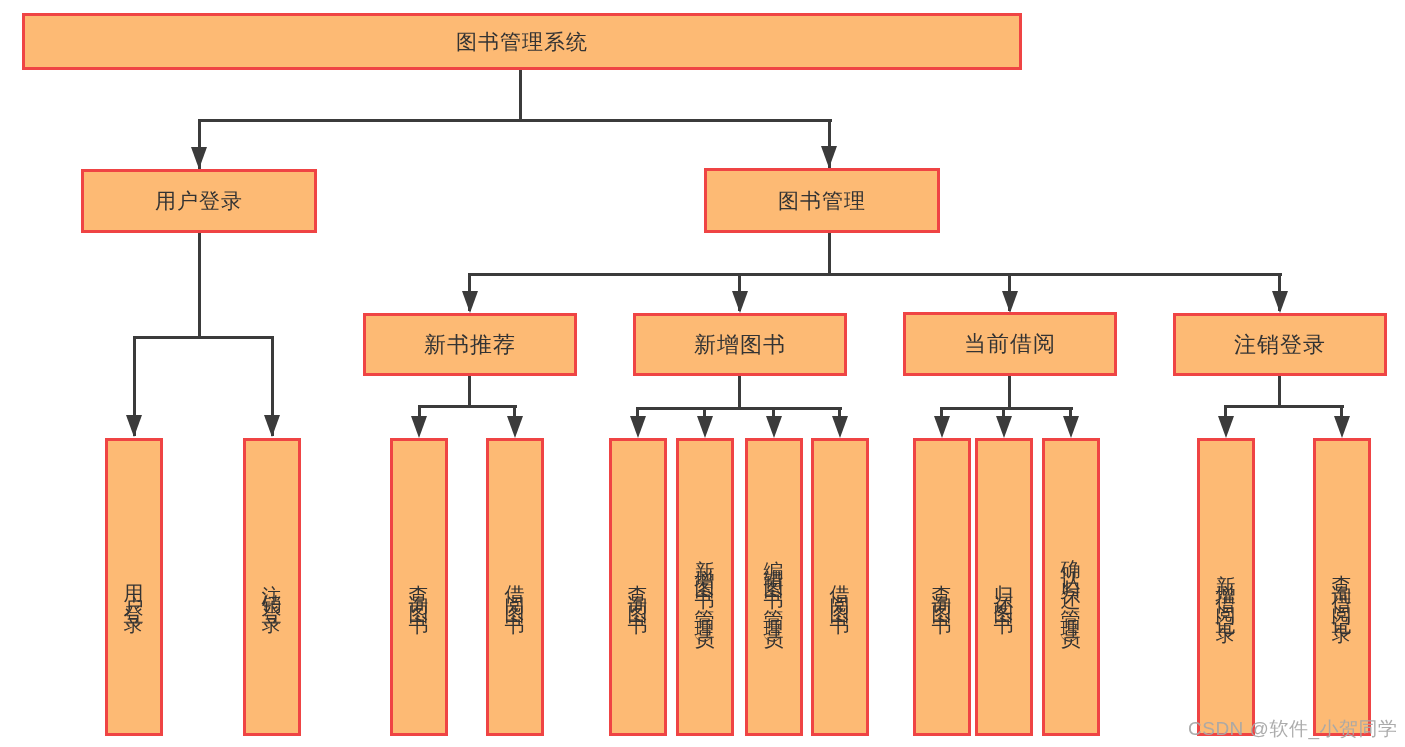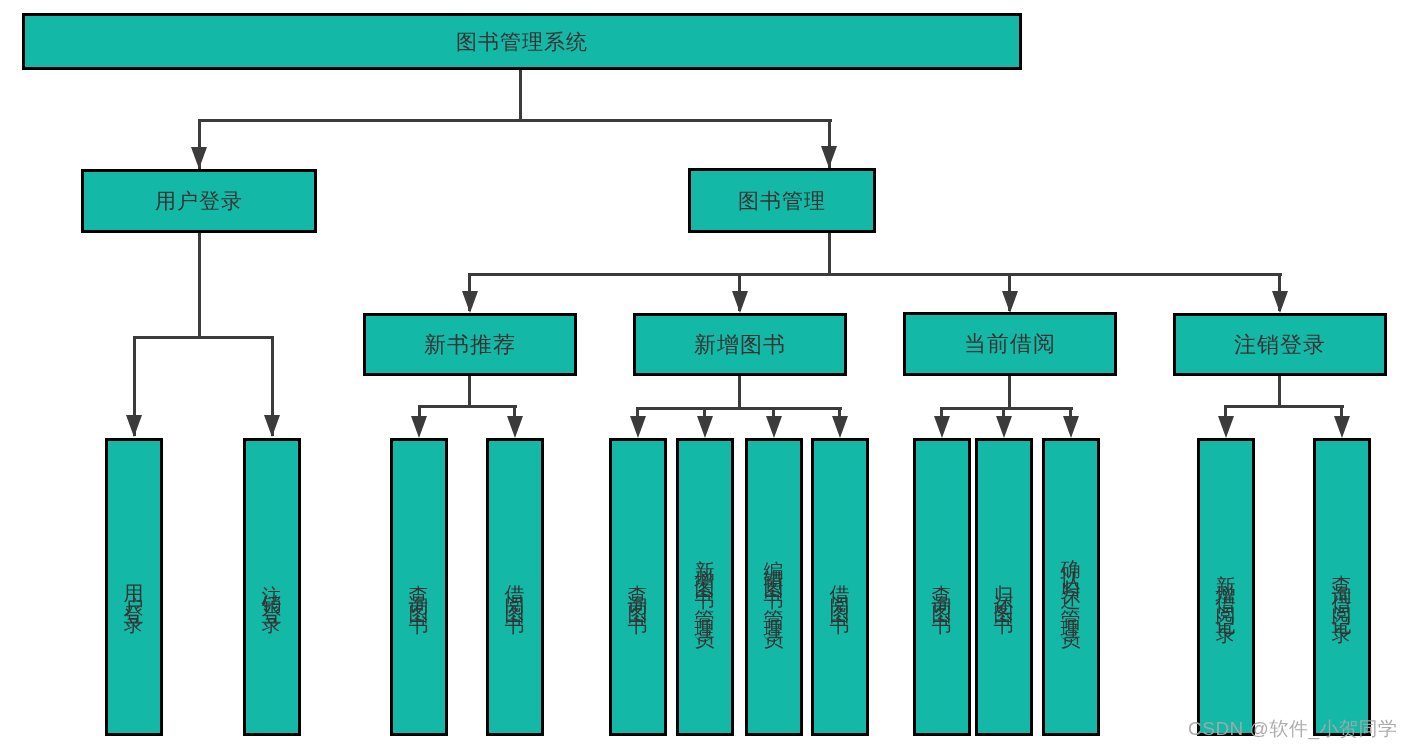--- a/index.html
+++ b/index.html
@@ -7,22 +7,22 @@
     position: relative;
     width: 1405px;
     height: 747px;
     background: #ffffff;
     font-family: "Liberation Sans", "DejaVu Sans", sans-serif;
     overflow: hidden;
   }
   .box {
     position: absolute;
     box-sizing: border-box;
-    border: 3px solid #000000;
-    background: #14b8a6;
+    border: 3px solid #ef4444;
+    background: #fdba74;
     display: flex;
     align-items: center;
     justify-content: center;
     color: #333333;
     font-size: 21px;
     letter-spacing: 1px;
     z-index: 2;
   }
   .box.lvl3 { font-size: 22px; }
   .vbox {
@@ -76,21 +76,21 @@
   <div class="vline" style="left:519px; top:70px; height:52px;"></div>
   <div class="hline" style="left:198px; top:119px; width:634px;"></div>
   <div class="vline" style="left:198px; top:119px; height:50px;"></div>
   <div class="arrow" style="left:191px; top:147px;"></div>
   <div class="vline" style="left:828px; top:119px; height:49px;"></div>
   <div class="arrow" style="left:821px; top:146px;"></div>
 
   <div class="box" style="left:81px; top:169px; width:236px; height:64px;">
     <span>用户登录</span>
   </div>
-  <div class="box" style="left:688px; top:168px; width:188px; height:65px;">
+  <div class="box" style="left:704px; top:168px; width:236px; height:65px;">
     <span>图书管理</span>
   </div>
 
   <div class="vline" style="left:198px; top:233px; height:103px;"></div>
   <div class="hline" style="left:133px; top:336px; width:141px;"></div>
   <div class="vline" style="left:133px; top:336px; height:100px;"></div>
   <div class="arrow" style="left:126px; top:415px;"></div>
   <div class="vline" style="left:271px; top:336px; height:100px;"></div>
   <div class="arrow" style="left:264px; top:415px;"></div>
 

